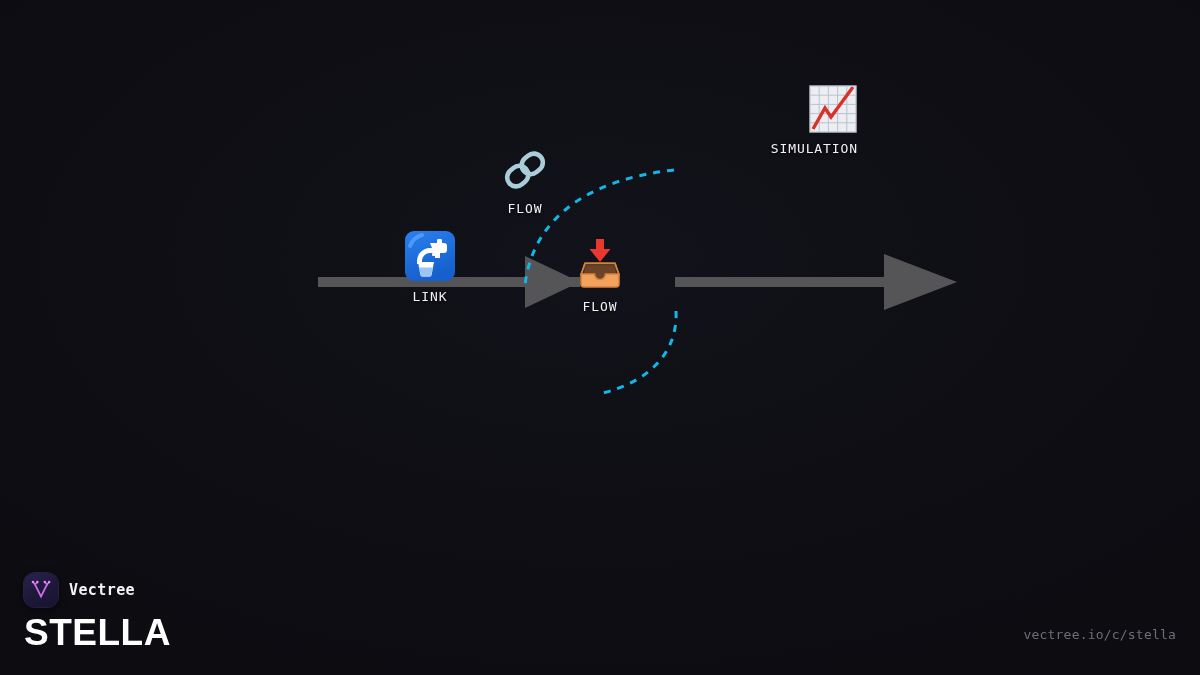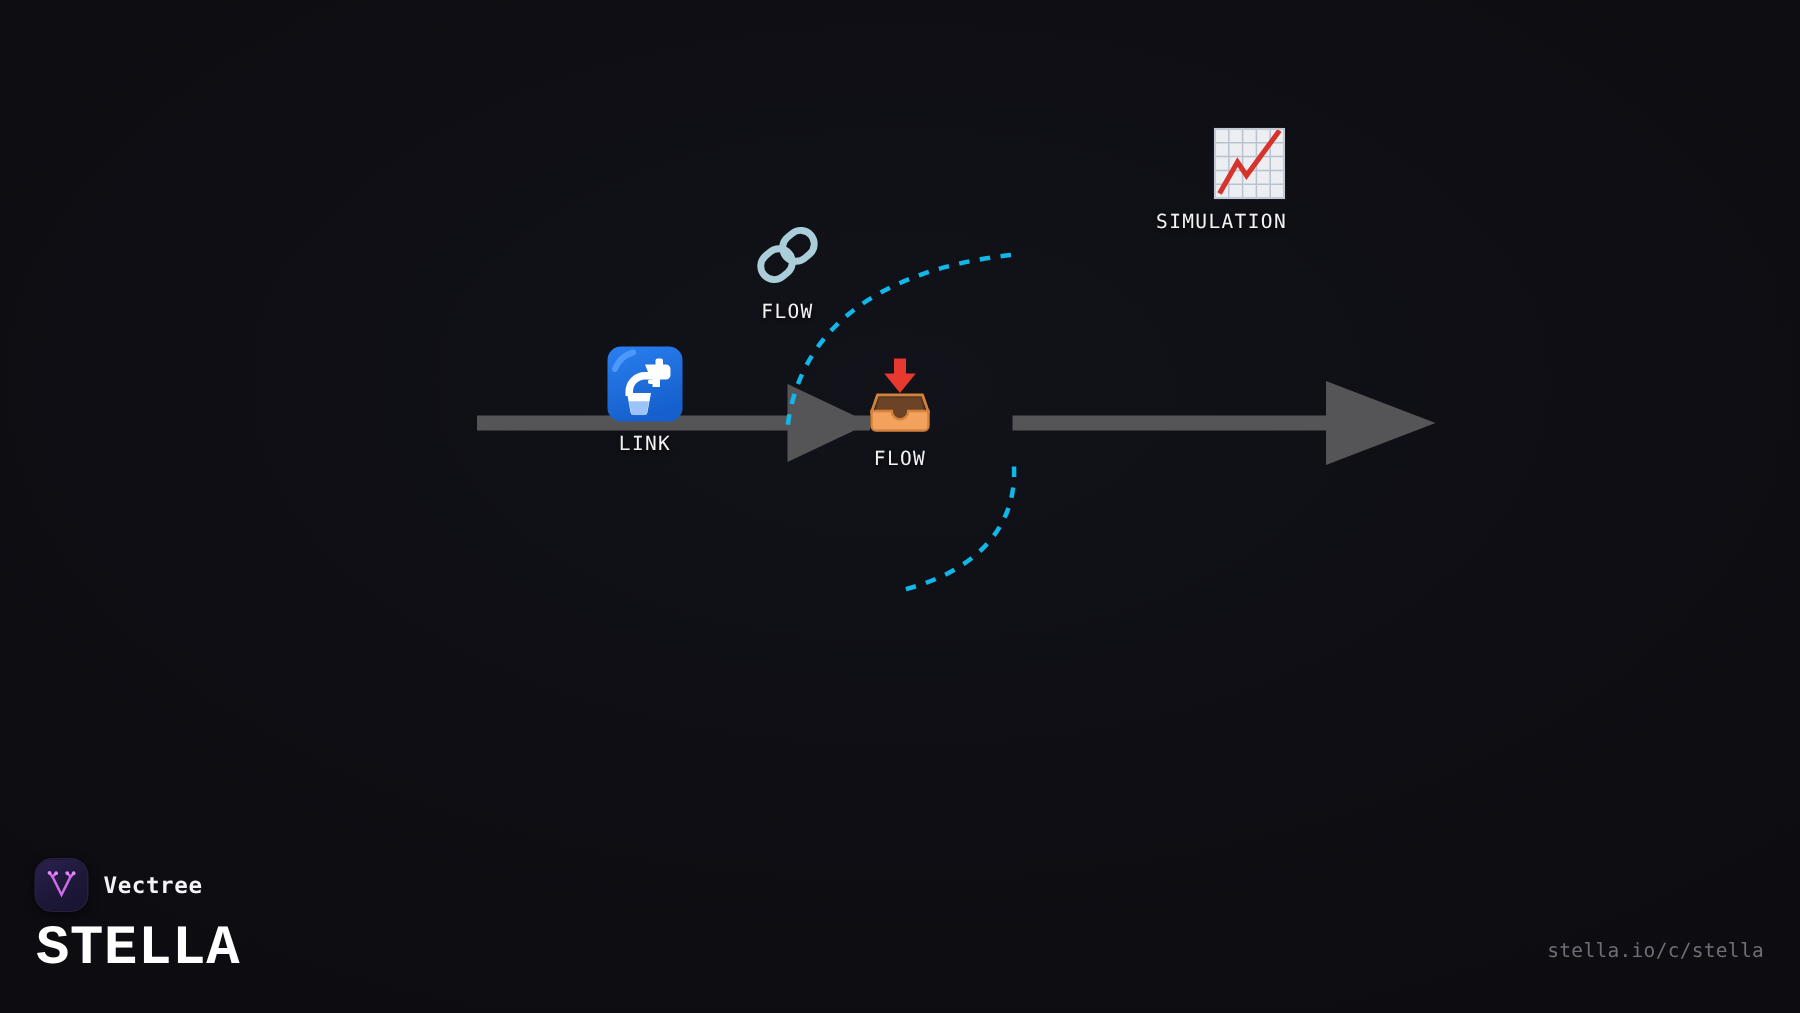--- a/index.html
+++ b/index.html
@@ -86,21 +86,21 @@
   #brand-name {
     color: #f4f4f7;
     font-family: "DejaVu Sans Mono", "Liberation Mono", monospace;
     font-size: 15px;
     font-weight: bold;
     letter-spacing: 0.4px;
   }
   #brand-title {
     margin-top: 7px;
     color: #ffffff;
-    font-family: Liberation Mono, monospace;
+    font-family: Liberation Sans, sans-serif;
     font-size: 37px;
     font-weight: bold;
     letter-spacing: 0.5px;
     line-height: 1.05;
   }
   #footer-url {
     position: absolute;
     right: 24px;
     bottom: 33px;
     color: #6e6e78;
@@ -229,15 +229,15 @@
             <circle cx="14.8" cy="3.0" r="1.25"></circle>
             <circle cx="19.1" cy="3.1" r="1.25"></circle>
           </g>
         </svg>
       </span>
       <span id="brand-name">Vectree</span>
     </div>
     <div id="brand-title">STELLA</div>
   </div>
 
-  <div id="footer-url">stella.io/c/stella</div>
+  <div id="footer-url">vectree.io/c/stella</div>
 
 </div>
 
 </body></html>

